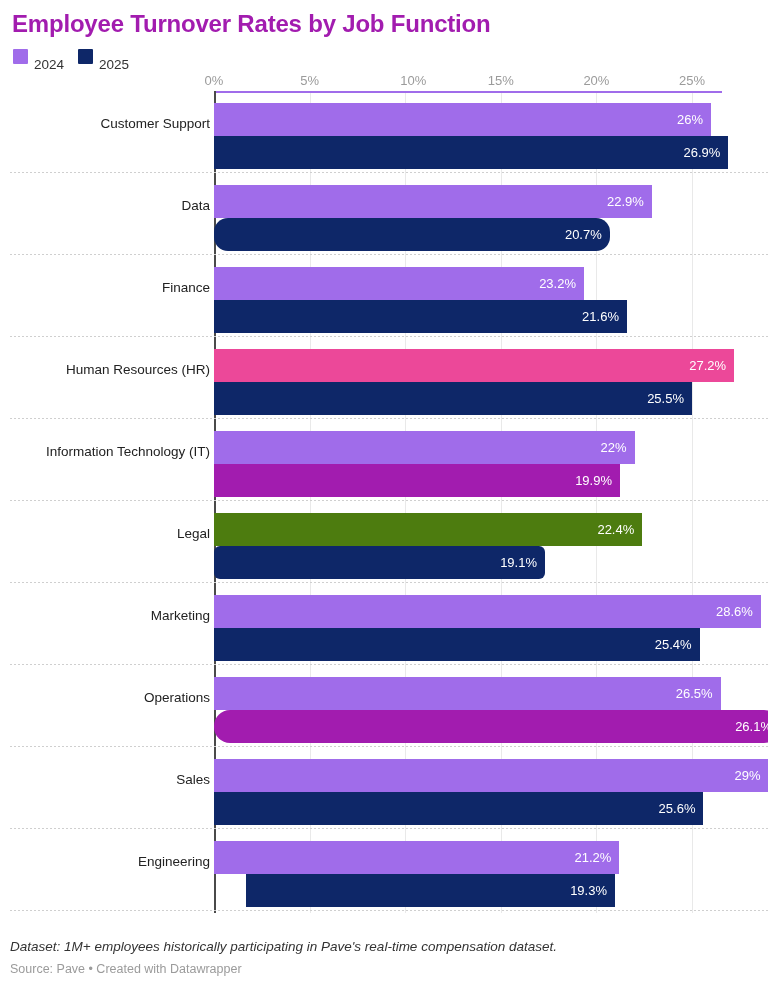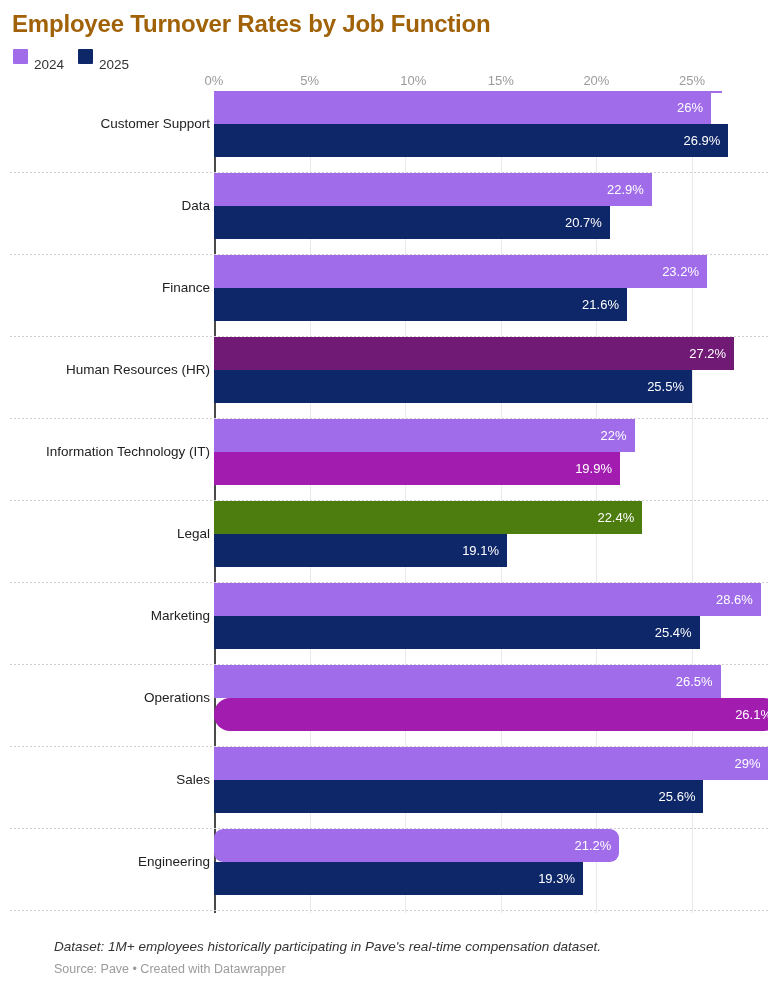--- a/index.html
+++ b/index.html
@@ -22,21 +22,21 @@
     height: 987px;
     box-sizing: border-box;
     padding: 0 10px;
   }
 
   
   .chart-title {
     font-size: 24px;
     font-weight: bold;
     letter-spacing: -0.2px;
-    color: #a16207;
+    color: #a21caf;
     margin: 0;
     padding: 9px 0 0 2px;
     line-height: 30px;
     white-space: nowrap;
   }
 
   .legend {
     display: flex;
     align-items: center;
     gap: 14px;
@@ -138,21 +138,21 @@
     height: 66px;
     line-height: 66px;
     font-size: 13.5px;
     color: #222222;
     text-align: right;
     white-space: nowrap;
   }
   .bars {
     position: absolute;
     left: 204px;
-    top: 0;
+    top: 12px;
   }
   .bar {
     position: relative;
     height: 33px;
     box-sizing: border-box;
     display: flex;
     align-items: center;
     justify-content: flex-end;
   }
   .bar-2024 { background: #a06cea; }
@@ -164,21 +164,20 @@
     white-space: nowrap;
     line-height: 33px;
   }
 
   
   .footer {
     position: absolute;
     left: 10px;
     right: 4px;
     bottom: 8px;
-    margin-left: 44px;
   }
   .footer-note {
     font-size: 13.5px;
     font-style: italic;
     color: #333333;
     line-height: 20px;
     white-space: nowrap;
   }
   .footer-source {
     font-size: 12.5px;
@@ -236,42 +235,42 @@
             </div>
           </div>
           <div class="row-sep"></div>
         </div>
         <div class="row">
           <div class="row-label">Data</div>
           <div class="bars">
             <div class="bar bar-2024" style="width: 437.848px; background: rgb(160, 108, 234);">
               <span class="bar-value">22.9%</span>
             </div>
-            <div class="bar bar-2025" style="width: 395.784px; background: rgb(14, 39, 104);">
+            <div class="bar bar-2025" style="width: 395.784px; background: rgb(14, 39, 104); border-radius: 14px;">
               <span class="bar-value">20.7%</span>
             </div>
           </div>
           <div class="row-sep"></div>
         </div>
         <div class="row">
           <div class="row-label">Finance</div>
           <div class="bars">
-            <div class="bar bar-2024" style="width: 493px; background: rgb(160, 108, 234);">
+            <div class="bar bar-2024" style="width: 370px; background: rgb(160, 108, 234);">
               <span class="bar-value">23.2%</span>
             </div>
             <div class="bar bar-2025" style="width: 412.992px; background: rgb(14, 39, 104);">
               <span class="bar-value">21.6%</span>
             </div>
           </div>
           <div class="row-sep"></div>
         </div>
         <div class="row">
           <div class="row-label">Human Resources (HR)</div>
           <div class="bars">
-            <div class="bar bar-2024" style="width: 520.064px; background: #701a75;">
+            <div class="bar bar-2024" style="width: 520.064px; background: #ec4899;">
               <span class="bar-value">27.2%</span>
             </div>
             <div class="bar bar-2025" style="width: 478px; background: rgb(14, 39, 104);">
               <span class="bar-value">25.5%</span>
             </div>
           </div>
           <div class="row-sep"></div>
         </div>
         <div class="row">
           <div class="row-label">Information Technology (IT)</div>
@@ -284,21 +283,21 @@
             </div>
           </div>
           <div class="row-sep"></div>
         </div>
         <div class="row">
           <div class="row-label">Legal</div>
           <div class="bars">
             <div class="bar bar-2024" style="width: 428.288px; background: #4d7c0f;">
               <span class="bar-value">22.4%</span>
             </div>
-            <div class="bar bar-2025" style="width: 293px; background: rgb(14, 39, 104);">
+            <div class="bar bar-2025" style="width: 331px; background: rgb(14, 39, 104); border-radius: 6px;">
               <span class="bar-value">19.1%</span>
             </div>
           </div>
           <div class="row-sep"></div>
         </div>
         <div class="row">
           <div class="row-label">Marketing</div>
           <div class="bars">
             <div class="bar bar-2024" style="width: 546.832px; background: rgb(160, 108, 234);">
               <span class="bar-value">28.6%</span>
@@ -329,24 +328,24 @@
             </div>
             <div class="bar bar-2025" style="width: 489.472px; background: rgb(14, 39, 104);">
               <span class="bar-value">25.6%</span>
             </div>
           </div>
           <div class="row-sep"></div>
         </div>
         <div class="row">
           <div class="row-label">Engineering</div>
           <div class="bars">
-            <div class="bar bar-2024" style="width: 405.344px; background: rgb(160, 108, 234); border-radius: 9px;">
+            <div class="bar bar-2024" style="width: 405.344px; background: rgb(160, 108, 234);">
               <span class="bar-value">21.2%</span>
             </div>
-            <div class="bar bar-2025" style="width: 369.016px; background: rgb(14, 39, 104);">
+            <div class="bar bar-2025" style="width: 369.016px; background: rgb(14, 39, 104); margin-left: 32px;">
               <span class="bar-value">19.3%</span>
             </div>
           </div>
           <div class="row-sep"></div>
         </div>
       </div>
   </div>
 
   <div class="footer">
     <div class="footer-note">Dataset: 1M+ employees historically participating in Pave's real-time compensation dataset.</div>

